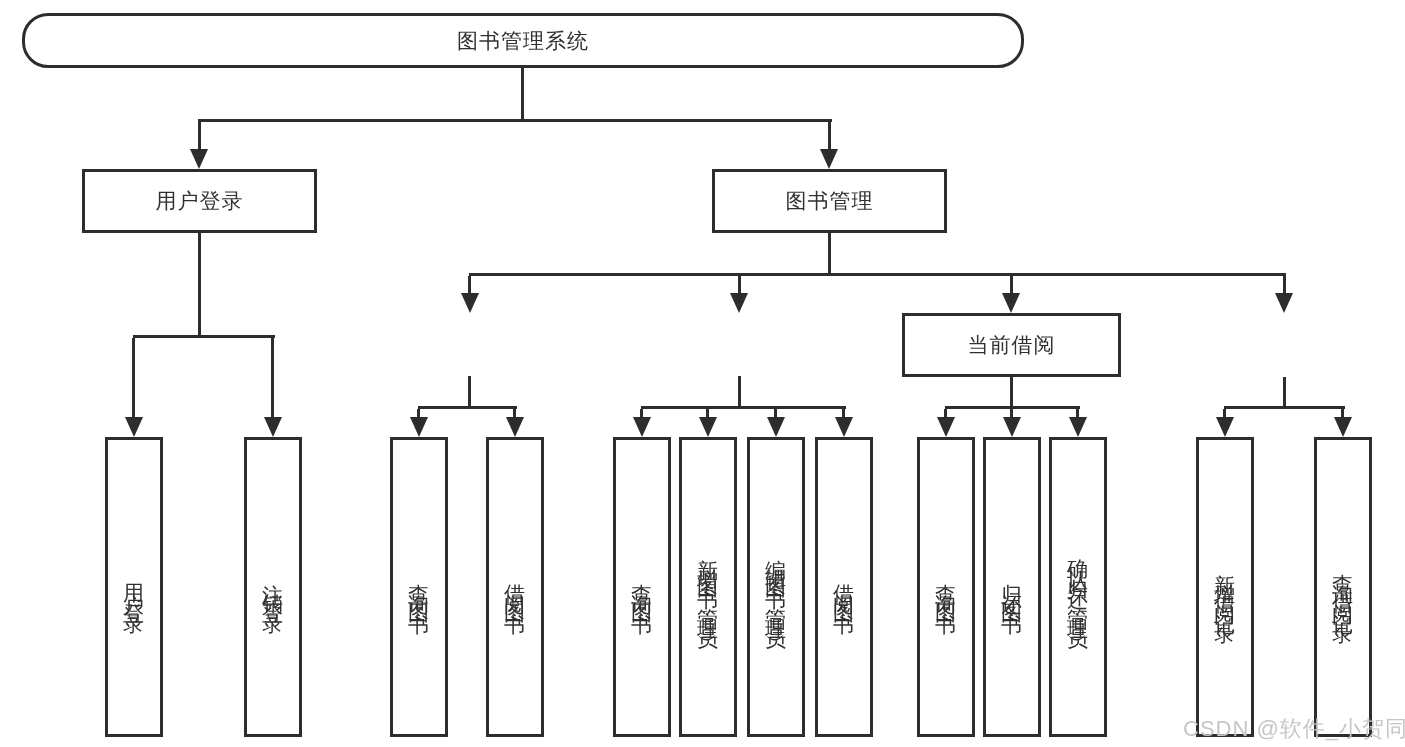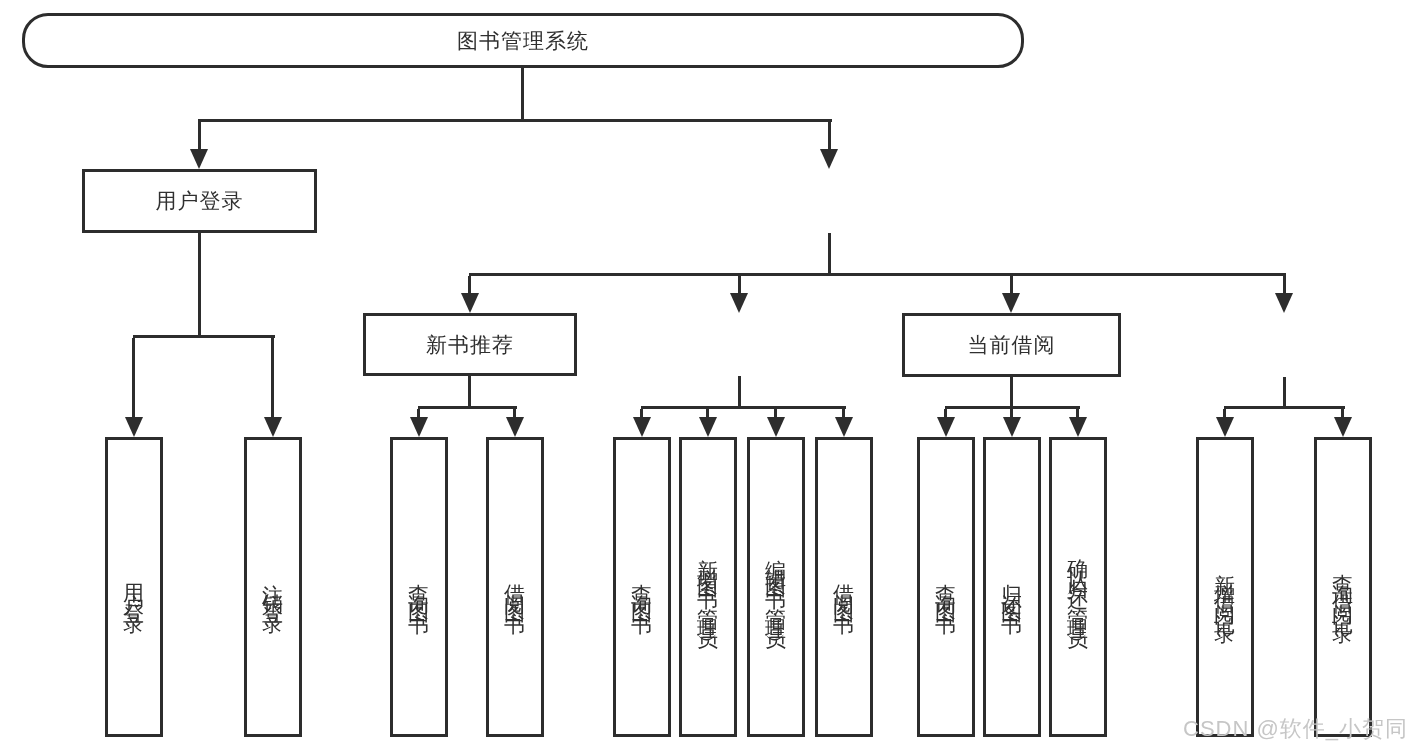--- a/index.html
+++ b/index.html
@@ -66,35 +66,35 @@
   <div class="vl" style="left:521px;top:68px;height:54px;"></div>
   <div class="hl" style="left:198px;top:119px;width:634px;"></div>
   <div class="vl" style="left:198px;top:119px;height:31px;"></div>
   <div class="arr" style="left:190px;top:149px;"></div>
   <div class="vl" style="left:828px;top:119px;height:31px;"></div>
   <div class="arr" style="left:820px;top:149px;"></div>
 
   <div class="node" style="left:82px;top:169px;width:235px;height:64px;">
     <span>用户登录</span>
   </div>
+  <div class="node" style="left:712px;top:169px;width:235px;height:64px;">
+    <span>图书管理</span>
+  </div>
 
   <div class="vl" style="left:828px;top:233px;height:42px;"></div>
   <div class="hl" style="left:469px;top:273px;width:817px;"></div>
   <div class="vl" style="left:468px;top:276px;height:18px;"></div>
   <div class="arr" style="left:461px;top:293px;"></div>
   <div class="vl" style="left:738px;top:276px;height:18px;"></div>
   <div class="arr" style="left:730px;top:293px;"></div>
   <div class="vl" style="left:1010px;top:276px;height:18px;"></div>
   <div class="arr" style="left:1002px;top:293px;"></div>
   <div class="vl" style="left:1283px;top:276px;height:18px;"></div>
   <div class="arr" style="left:1275px;top:293px;"></div>
 
-  <div class="node" style="left:363px;top:313px;width:214px;height:63px;">
-    <span>新书推荐</span>
-  </div>
   <div class="node" style="left:902px;top:313px;width:219px;height:64px;text-align:center;">
     <span>当前借阅</span>
   </div>
 
   <div class="vl" style="left:198px;top:233px;height:104px;"></div>
   <div class="hl" style="left:133px;top:335px;width:142px;"></div>
   <div class="vl" style="left:132px;top:338px;height:80px;"></div>
   <div class="arr" style="left:125px;top:417px;"></div>
   <div class="vl" style="left:271px;top:338px;height:80px;"></div>
   <div class="arr" style="left:264px;top:417px;"></div>

